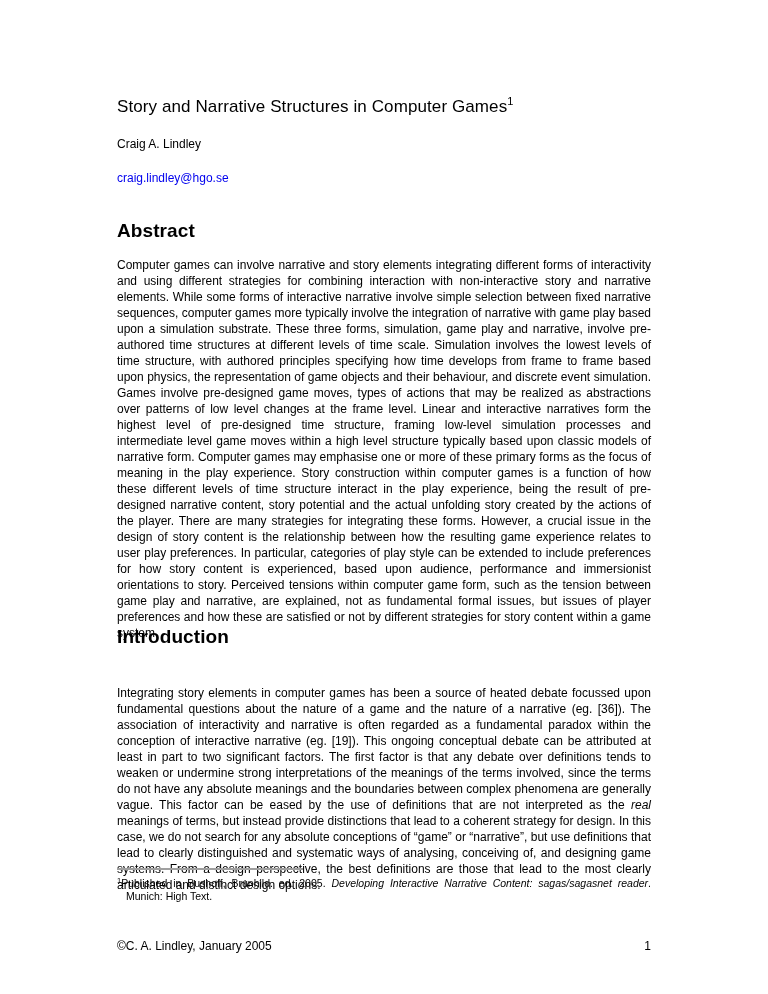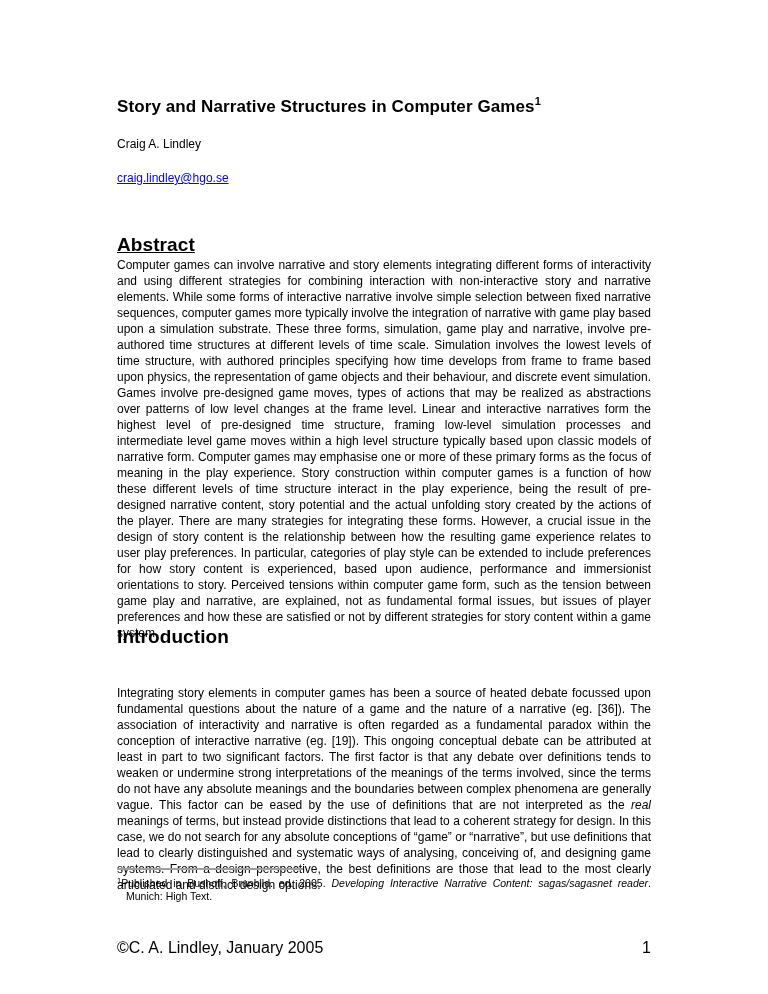--- a/index.html
+++ b/index.html
@@ -11,49 +11,48 @@
     background: #ffffff;
     font-family: "Liberation Sans", sans-serif;
     color: #000000;
     overflow: hidden;
   }
   .doc-title {
     position: absolute;
     left: 117px; top: 97px;
     width: 540px;
     font-size: 17px;
-    font-weight: bold;
+    font-weight: normal;
     letter-spacing: 0.1px;
   }
   .doc-title sup { font-size: 11px; vertical-align: super; line-height: 0; }
   .author-line {
     position: absolute;
     left: 117px; top: 137px;
     font-size: 12px;
     text-align: right;
   }
   .affiliation {
     position: absolute;
     left: 117px; top: 172px;
     font-size: 12px;
     line-height: 13.2px;
   }
   .email-link {
     color: #0000EE;
-    text-decoration: underline;
     cursor: pointer;
   }
   .section-heading {
     position: absolute;
     left: 117px;
     font-size: 19px;
     font-weight: bold;
     letter-spacing: 0.1px;
   }
-  .abstract-heading { top: 234px; text-decoration: underline; }
+  .abstract-heading { top: 220px; }
   .intro-heading { top: 626px; text-align: right; }
   .body-para {
     position: absolute;
     left: 117px;
     width: 534px;
     font-size: 12px;
     line-height: 16px;
     text-align: justify;
   }
   .abstract-body { top: 257px; }
@@ -74,21 +73,21 @@
     padding-left: 9px;
     text-indent: -9px;
   }
   .footnote-para sup { font-size: 7.5px; vertical-align: super; line-height: 0; }
   .page-footer {
     position: absolute;
     left: 117px; top: 939px;
     width: 534px;
     display: flex;
     justify-content: space-between;
-    font-size: 16px;
+    font-size: 12px;
   }
   i { font-style: italic; }
 </style>
 </head>
 <body>
 
 <div class="page">
 
   <h1 class="doc-title"><span>Story and Narrative Structures in Computer Games</span><sup>1</sup></h1>
 

